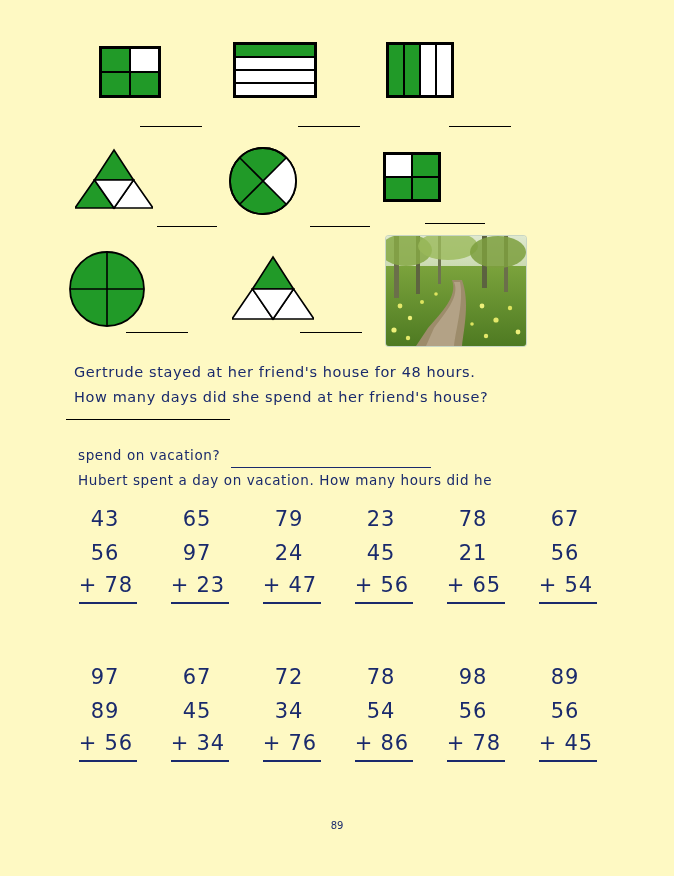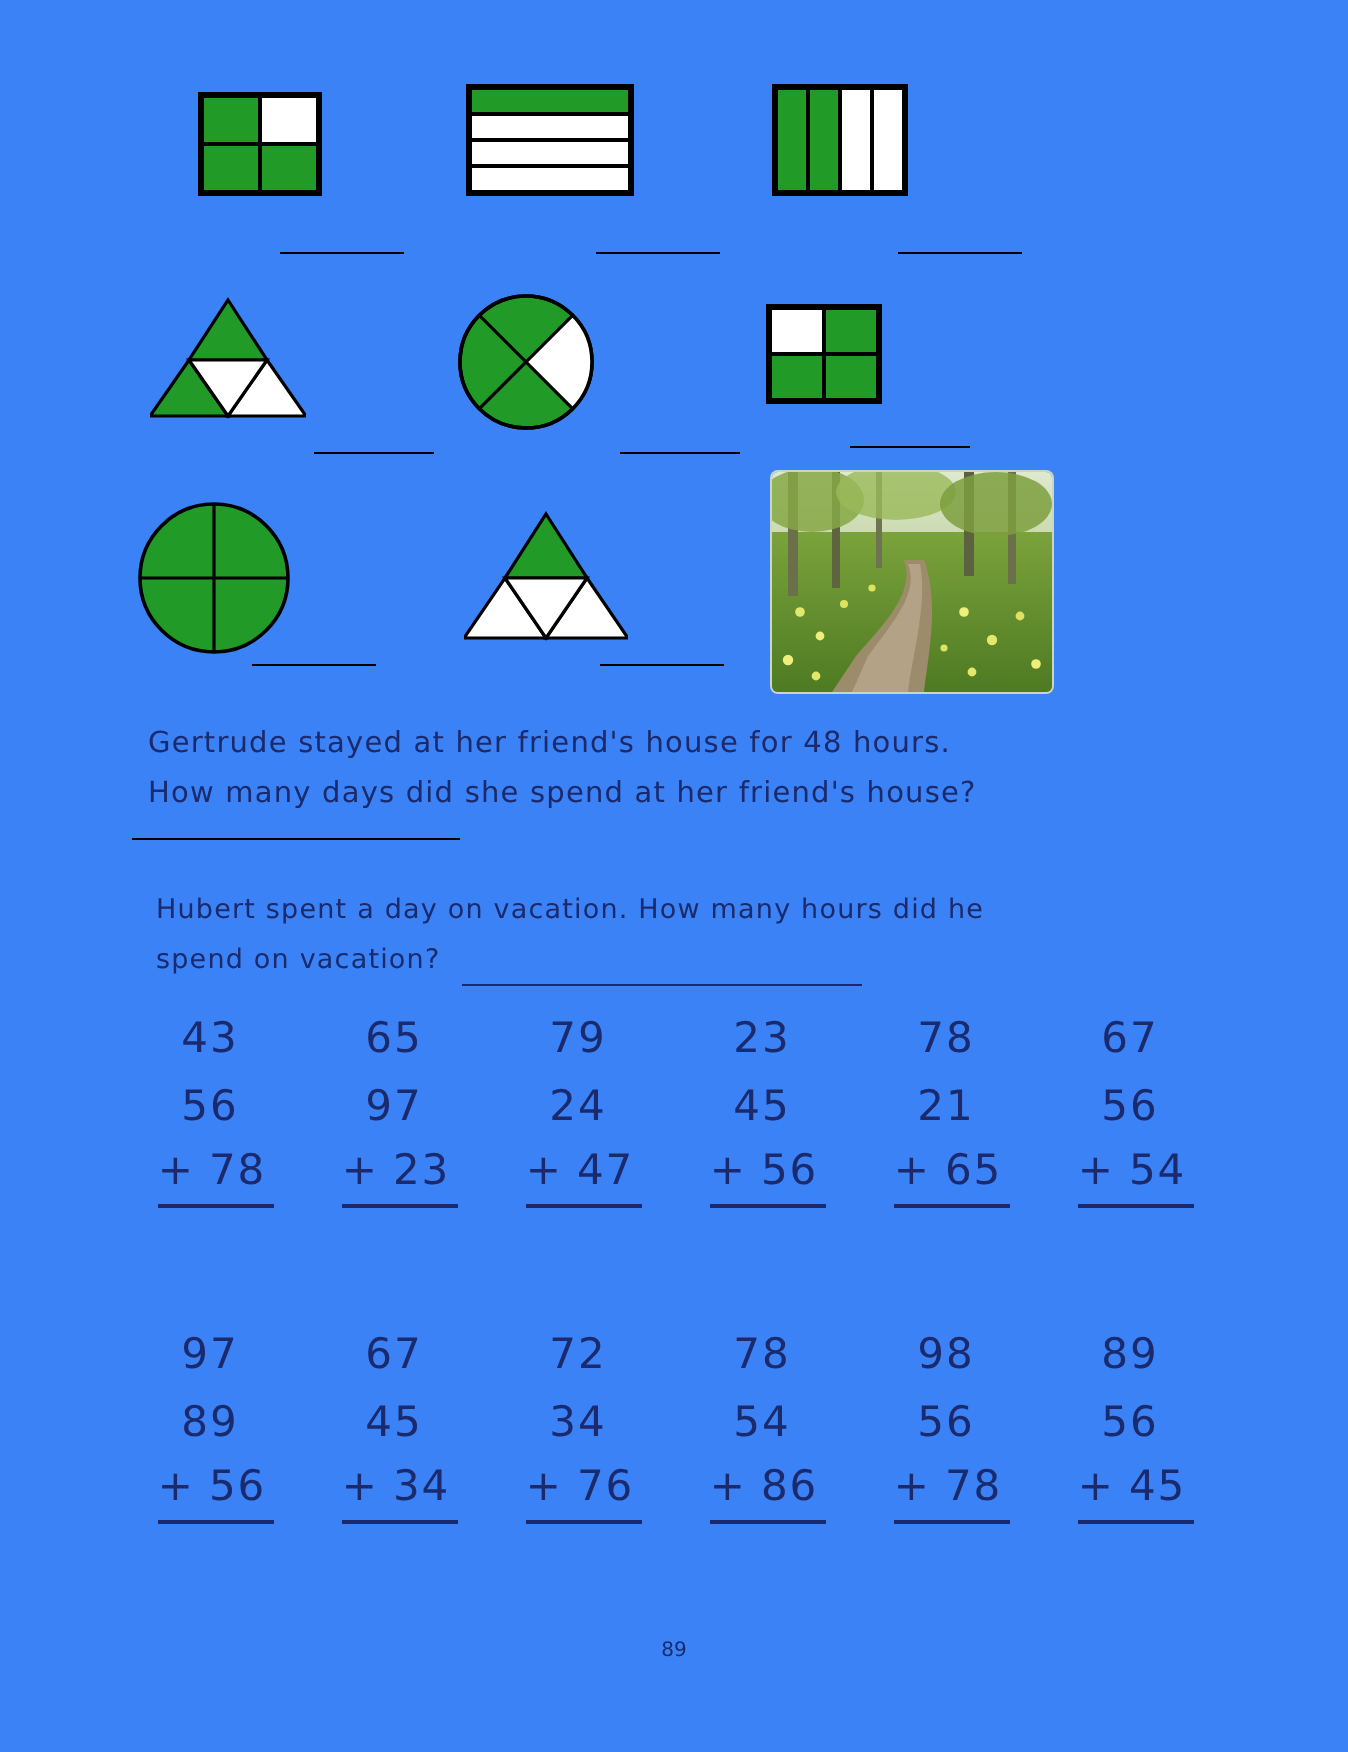--- a/index.html
+++ b/index.html
@@ -12,21 +12,21 @@
     height: 876px;
     position: relative;
     font-family: "DejaVu Sans", sans-serif;
     color: #1a1a6e;
     overflow: hidden;
   }
   .page {
     position: relative;
     width: 674px;
     height: 876px;
-    background: #3b82f6;
+    background: #fef9c3;
   }
 
   
   .shape-row {
     position: absolute;
     display: flex;
     align-items: flex-end;
   }
   .shape-cell {
     display: flex;
@@ -282,25 +282,25 @@
     </svg>
   </div>
 
   <div class="wp wp1" style="left:74px; top:360px; width:520px;">
     <div>Gertrude stayed at her friend's house for 48 hours.</div>
     <div>How many days did she spend at her friend's house?</div>
   </div>
   <div class="blank-line" style="position:absolute; left:66px; top:418px; width:164px;"></div>
 
   <div class="wp wp2" style="left:78px; top:443px; width:520px;">
-    <div>Hubert spent a day on vacation. How many hours did he</div>
     <div>
       <span>spend on vacation?</span>
       <span class="answer-line" style="width:200px; margin-left:6px;"></span>
     </div>
+    <div>Hubert spent a day on vacation. How many hours did he</div>
   </div>
 
   <div class="prob-grid" style="left:62px; top:502px; width:552px; row-gap:13px;">
     <div class="prob">
       <div class="num">43</div>
       <div class="num">56</div>
       <div class="addline">
         <span class="plus">+</span><span>78</span>
       </div>
     </div>

